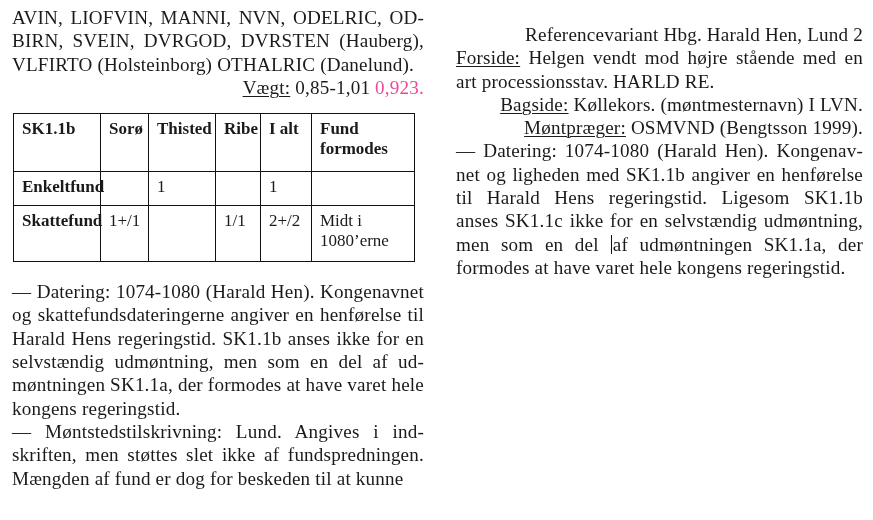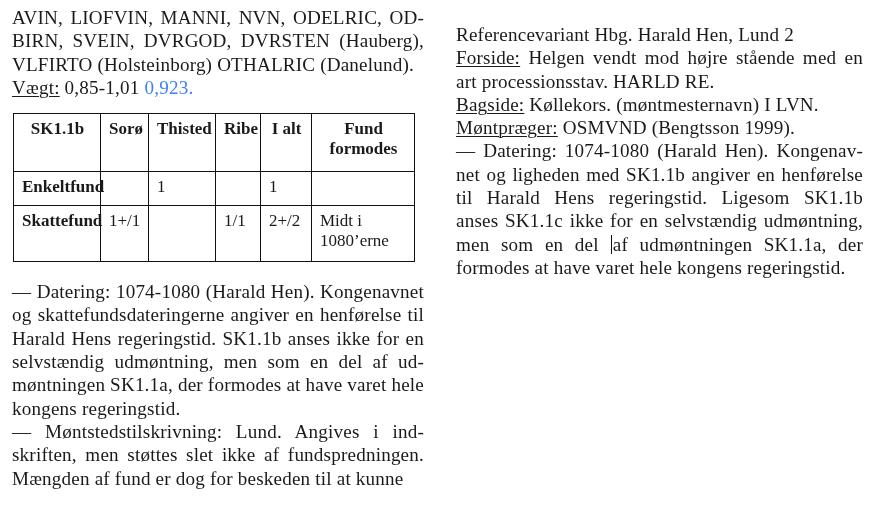--- a/index.html
+++ b/index.html
@@ -39,31 +39,31 @@
   p.para {
     margin: 0;
     font-size: 19.1px;
     line-height: 23.3px;
     text-align: justify;
     text-justify: inter-word;
     hyphens: manual;
     letter-spacing: 0.01em;
   }
   p.para.flush {
-    text-align: left;
+    text-align: right;
   }
 
   .lbl-underline {
     text-decoration: underline;
     text-underline-offset: 2px;
     text-decoration-thickness: from-font;
   }
 
   .red {
-    color: #3b82f6;
+    color: #ec4899;
   }
 
   .spacer-table-top { height: 14px; }
   .spacer-table-bottom { height: 18px; }
 
   table.finds {
     border-collapse: collapse;
     width: 401px;
     margin: 0 0 0 1px;
     table-layout: fixed;
@@ -74,21 +74,20 @@
   table.finds td {
     border: 1.4px solid #111111;
     vertical-align: top;
     padding: 5px 7px 6px 8px;
     text-align: left;
     font-weight: normal;
   }
   table.finds thead th {
     font-weight: bold;
     height: 46px;
-    text-align: center;
   }
   table.finds tbody th {
     font-weight: bold;
     white-space: nowrap;
   }
   table.finds tbody tr.r1 th,
   table.finds tbody tr.r1 td { height: 22px; }
   table.finds tbody tr.r2 th,
   table.finds tbody tr.r2 td { height: 44px; }
 

